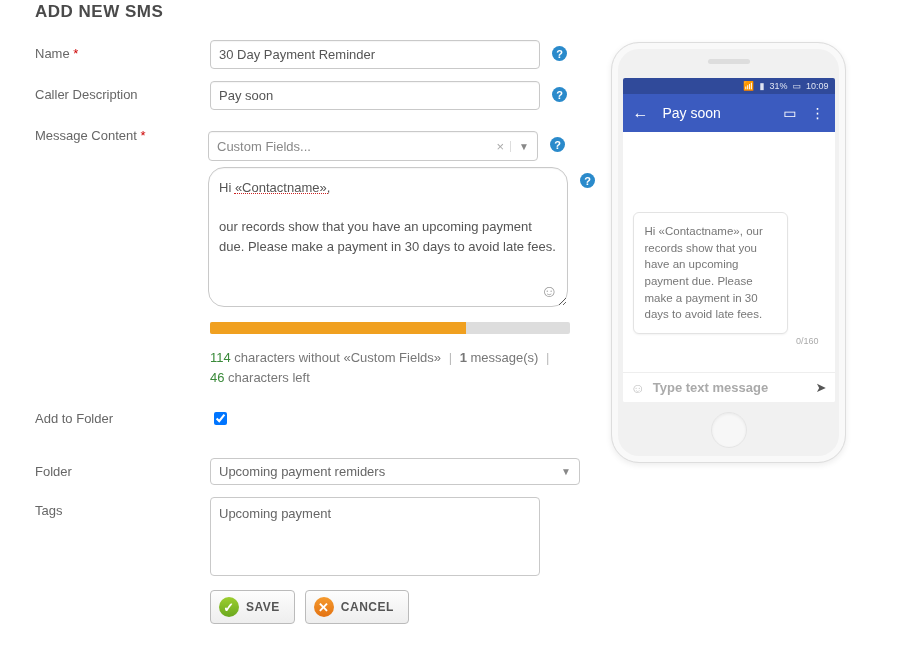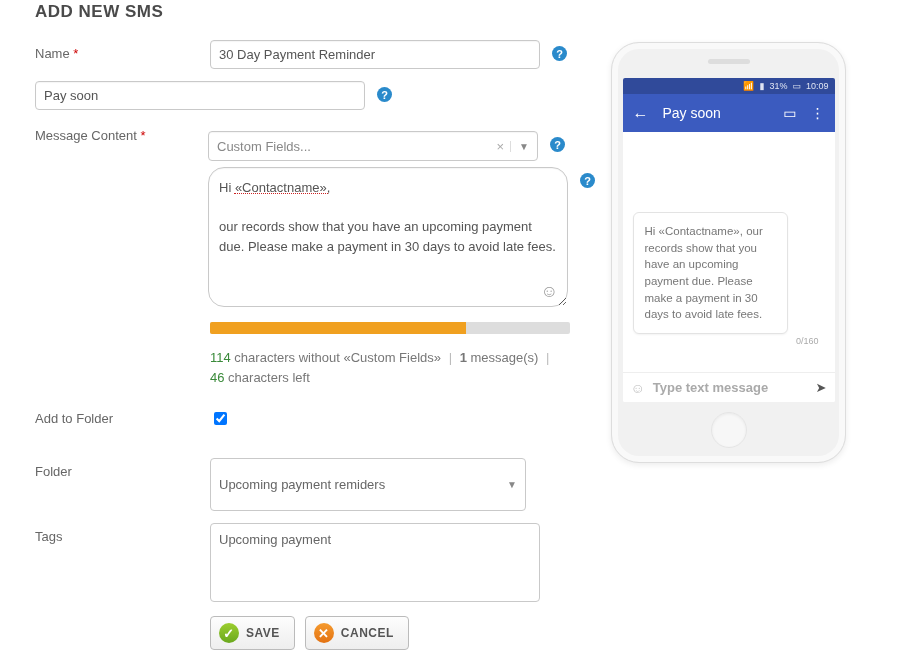--- a/index.html
+++ b/index.html
@@ -123,24 +123,24 @@
     width: 360px;
     margin: 14px 0 0 175px;
     font-size: 13px;
     color: #777;
     line-height: 1.5;
   }
   .char-info .num-a { color: #3a8a3a; }
   .char-info .num-b { color: #3a8a3a; }
   .char-info .sep { color: #bbb; padding: 0 4px; }
   .dropdown {
-    width: 316px;
+    width: 370px;
     border: 1px solid #c9c9c9;
     border-radius: 4px;
-    padding: 18px 8px;
+    padding: 5px 8px;
     font-size: 13px;
     color: #666;
     background: #fff;
     display: flex;
     justify-content: space-between;
     align-items: center;
     cursor: pointer;
   }
   .dropdown .caret { color: #888; font-size: 10px; }
   .tags-box {
@@ -285,20 +285,21 @@
       <div class="row-label">
         <span>Name</span> <span class="req">*</span>
       </div>
       <div class="row-field">
         <input class="text-input" type="text" value="30 Day Payment Reminder" style="">
         <span class="help-icon">?</span>
       </div>
     </div>
 
     <div class="row">
+      <div class="row-label">Caller Description</div>
       <div class="row-field">
         <input class="text-input" type="text" value="Pay soon" style="">
         <span class="help-icon">?</span>
       </div>
     </div>
 
     <div class="row">
       <div class="row-label">
         <span>Message Content</span> <span class="req">*</span>
       </div>

